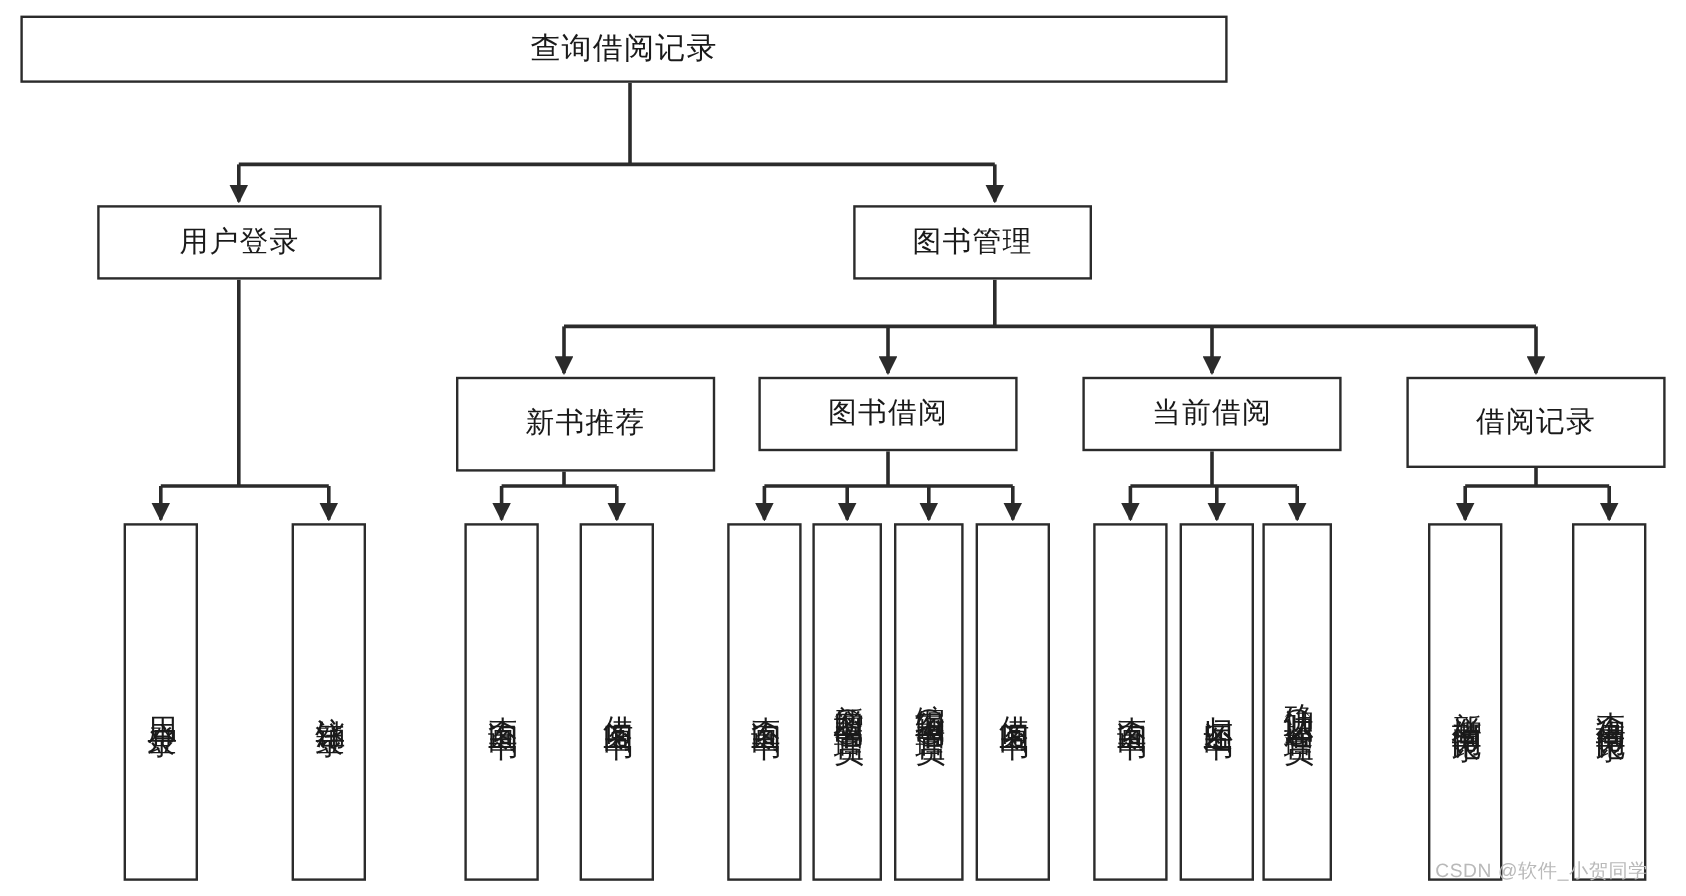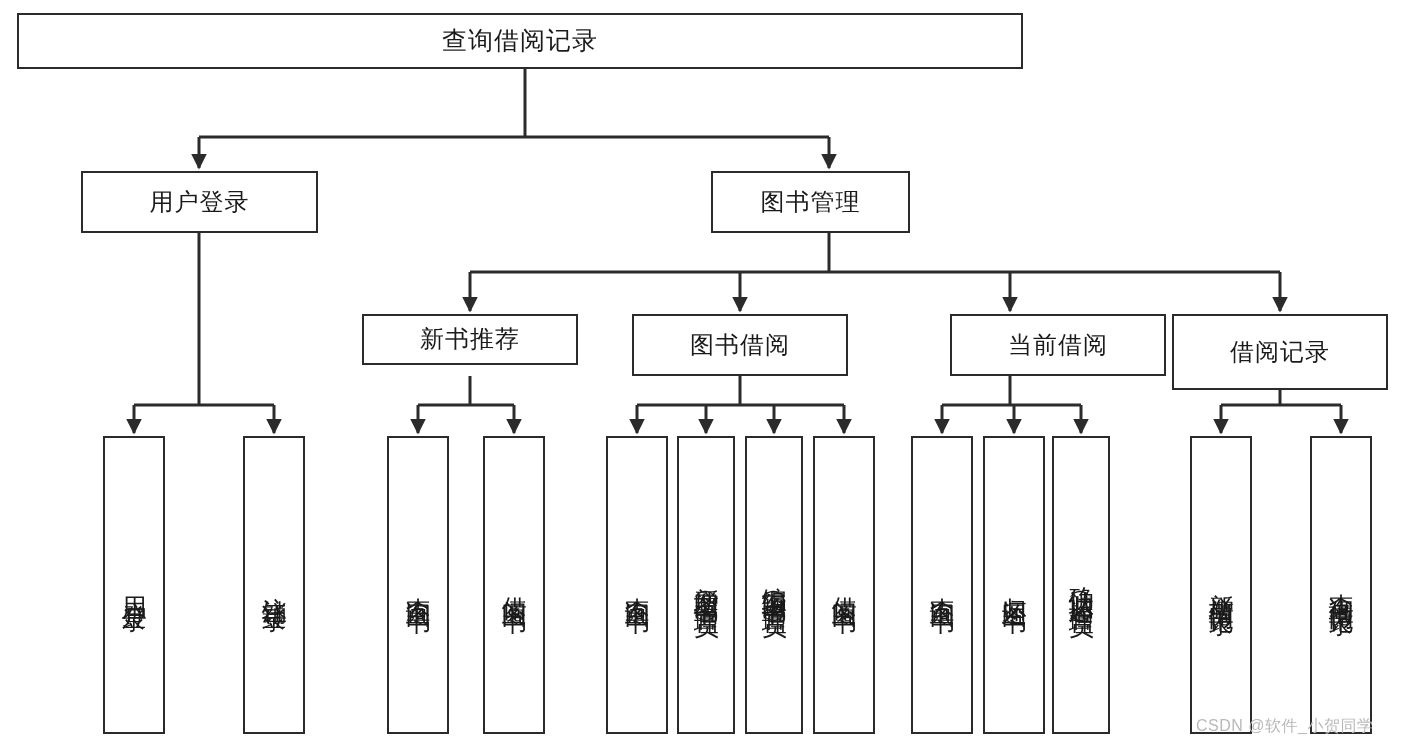--- a/index.html
+++ b/index.html
@@ -127,27 +127,27 @@
     <span class="label">查询借阅记录</span>
   </div>
 
   <div class="node horiz" style="left:81px; top:171px; width:237px; height:62px;">
     <span class="label">用户登录</span>
   </div>
   <div class="node horiz" style="left:711px; top:171px; width:199px; height:62px;">
     <span class="label">图书管理</span>
   </div>
 
-  <div class="node horiz" style="left:362px; top:314px; width:216px; height:51px;align-items:center;">
+  <div class="node horiz" style="left:380px; top:314px; width:216px; height:79px;align-items:center;">
     <span class="label">新书推荐</span>
   </div>
   <div class="node horiz" style="left:632px; top:314px; width:216px; height:62px;">
     <span class="label">图书借阅</span>
   </div>
-  <div class="node horiz" style="left:902px; top:314px; width:216px; height:62px;margin-left:48px;">
+  <div class="node horiz" style="left:902px; top:314px; width:216px; height:62px;">
     <span class="label">当前借阅</span>
   </div>
   <div class="node horiz" style="left:1172px; top:314px; width:216px; height:76px;">
     <span class="label">借阅记录</span>
   </div>
 
   <div class="node vert" style="left:103px; top:436px; width:62px; height:298px;">
     <span class="label">用户登录</span>
   </div>
   <div class="node vert" style="left:243px; top:436px; width:62px; height:298px;">

